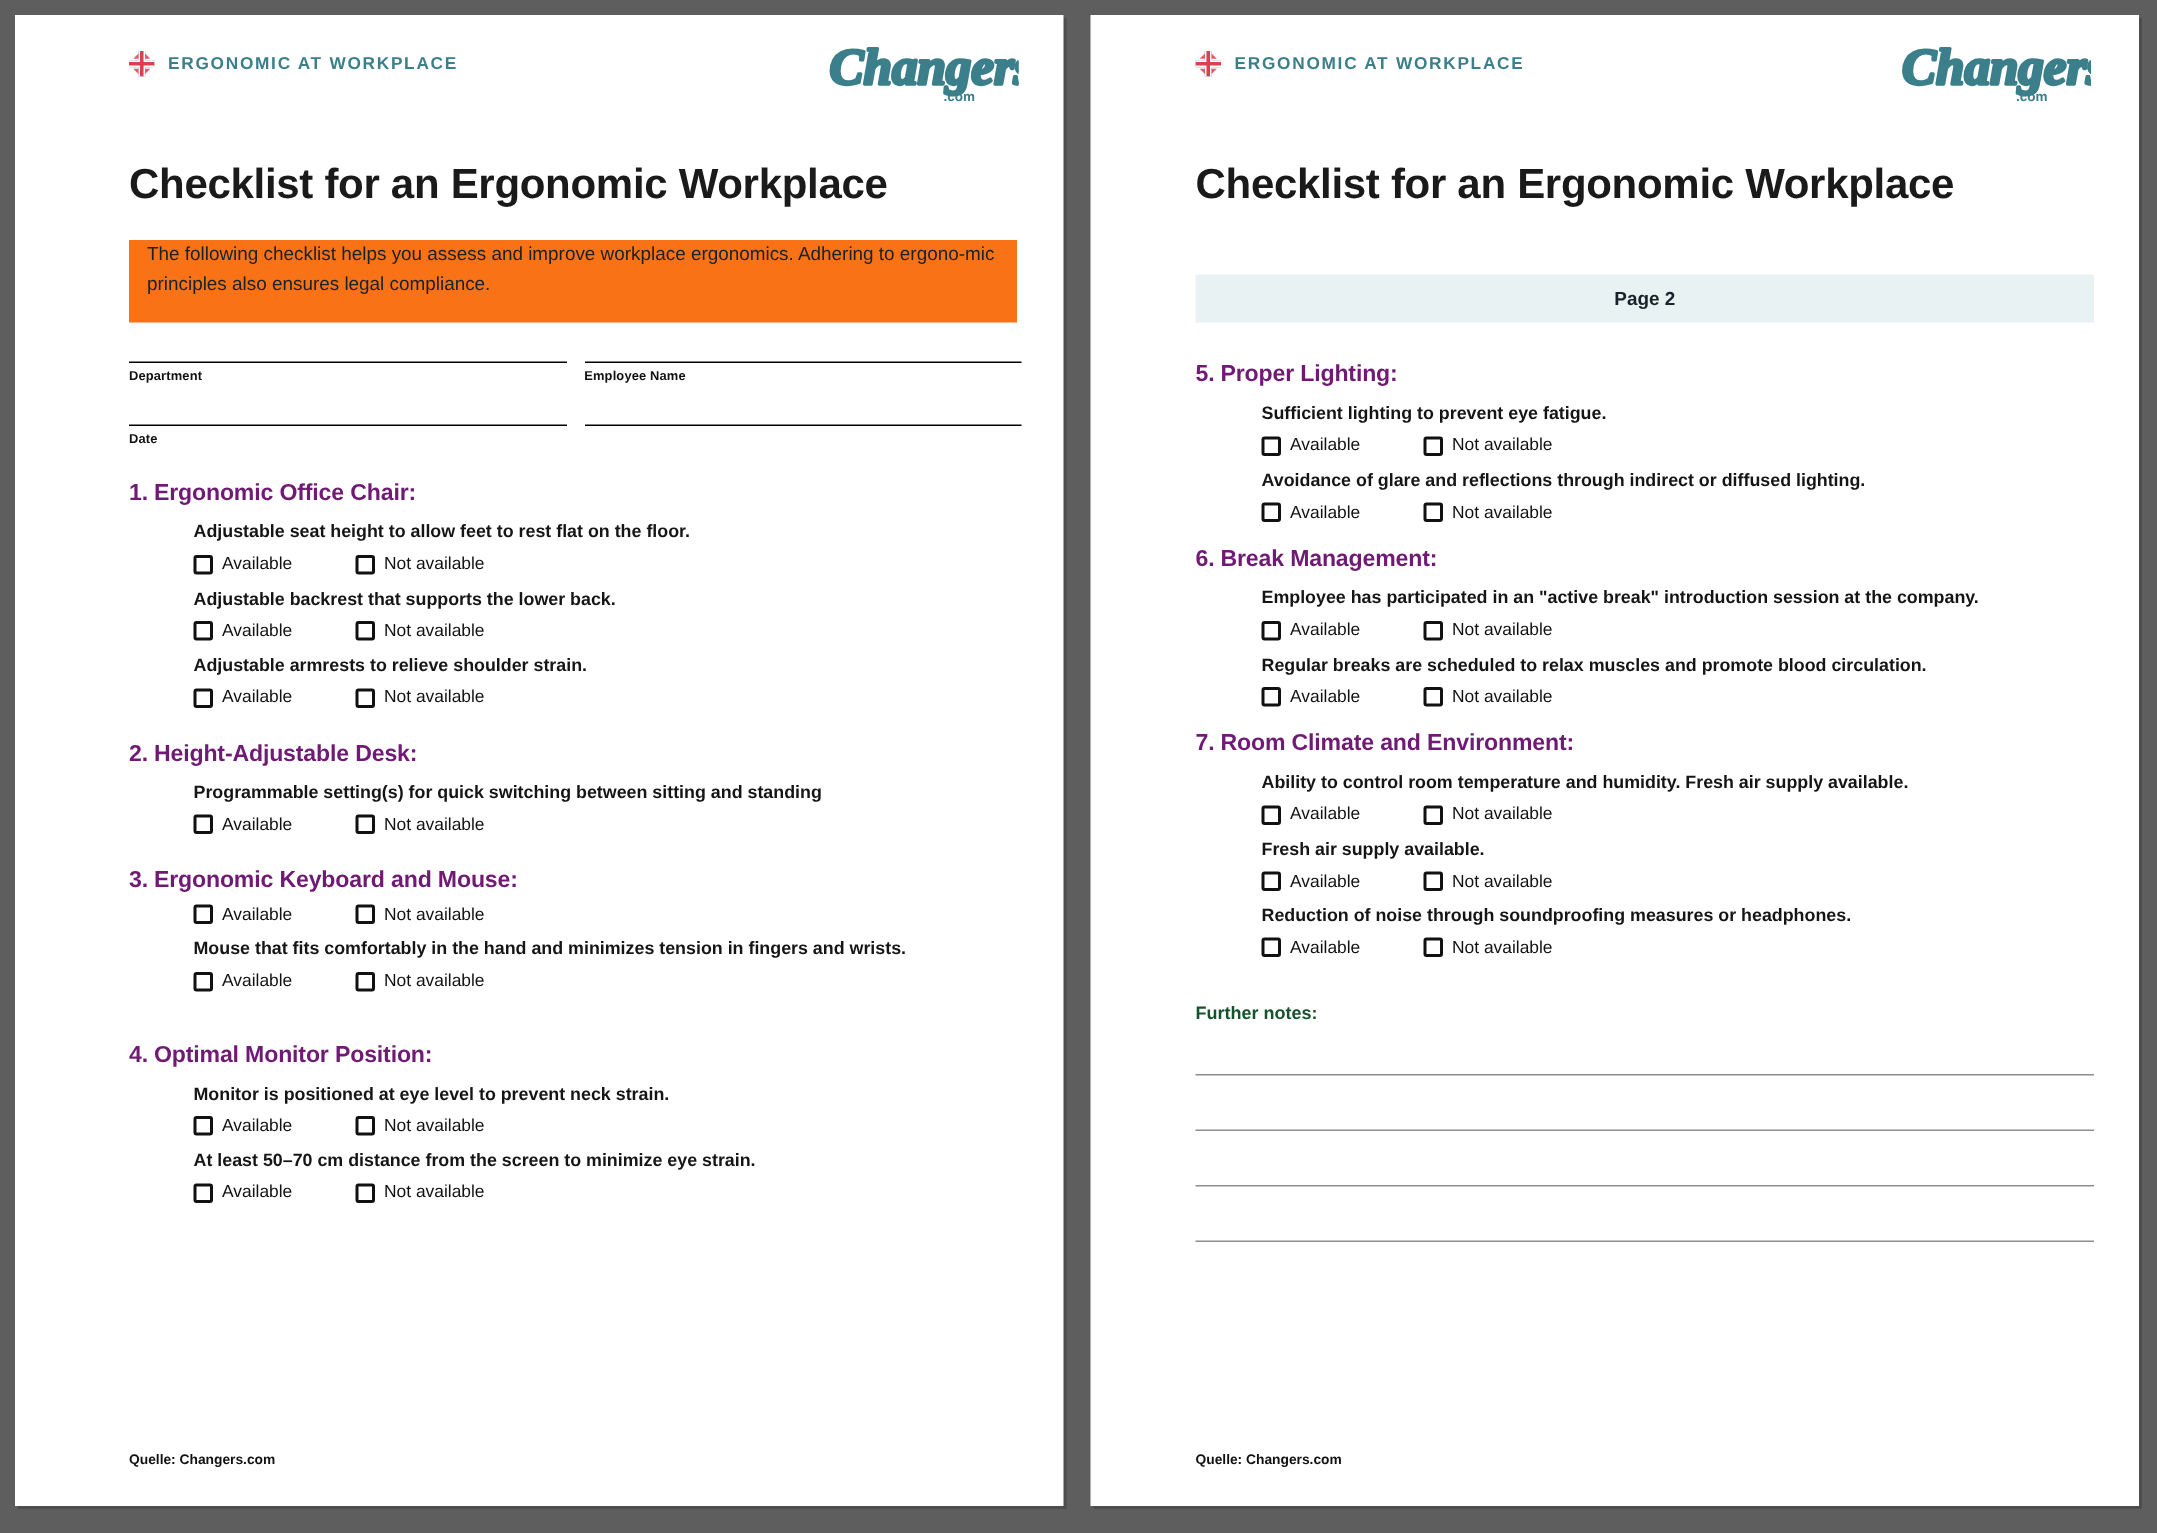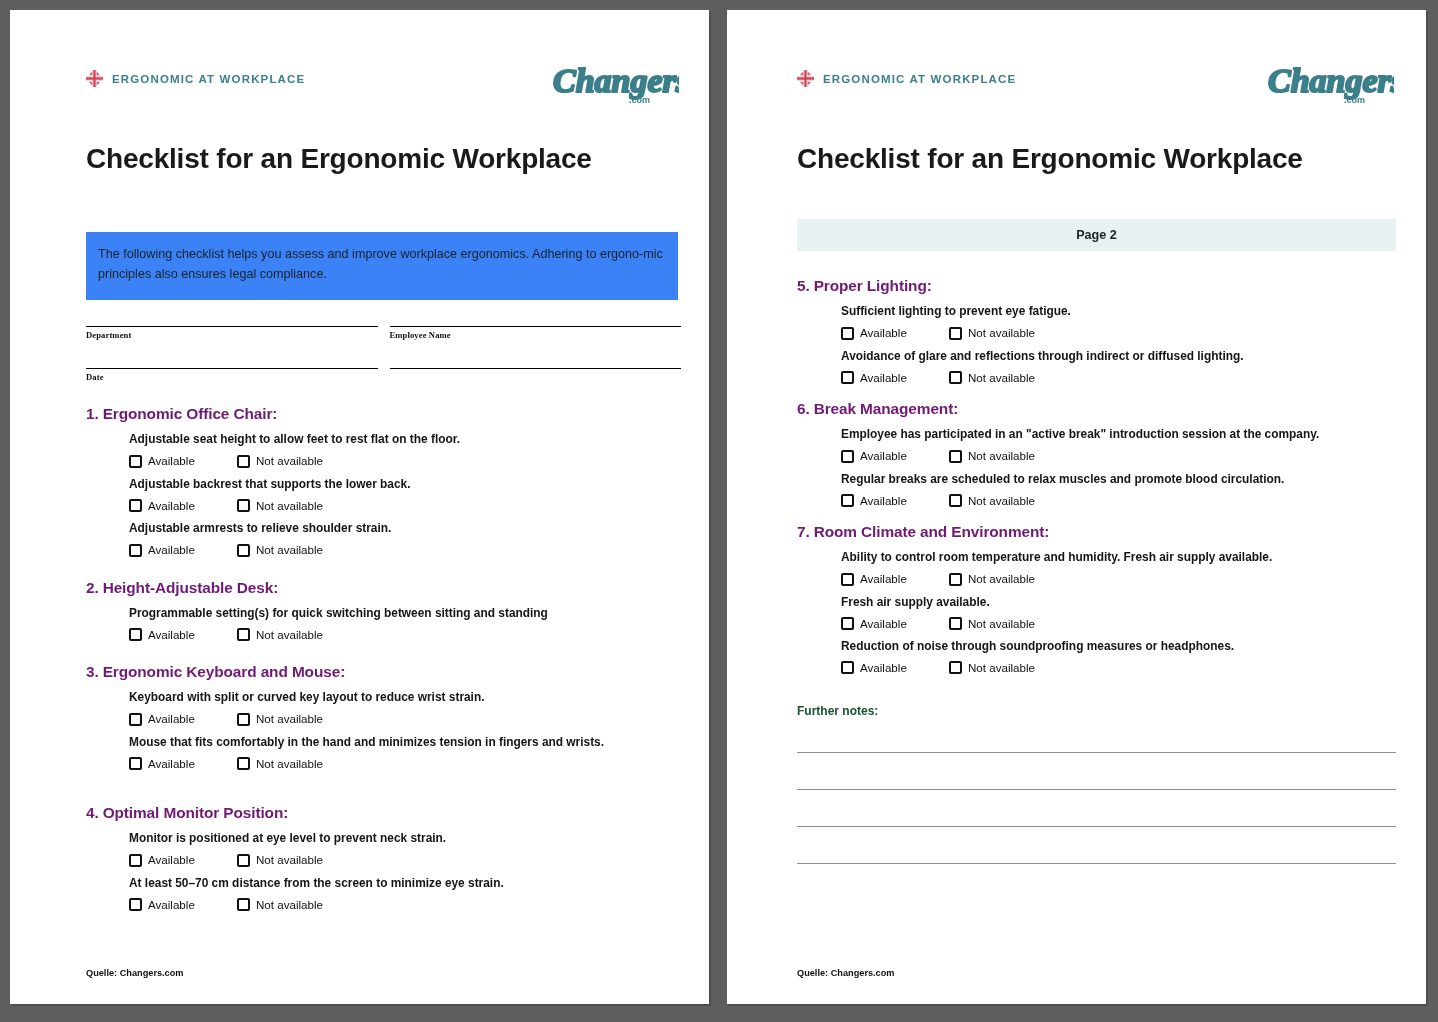--- a/index.html
+++ b/index.html
@@ -30,21 +30,21 @@
     position: absolute;
     left: 76px; right: 28px; top: 0; bottom: 0;
   }
   .page2 .page-inner { left: 70px; right: 30px; }
 
   
   .doc-header {
     display: flex;
     align-items: flex-start;
     justify-content: space-between;
-    padding-top: 60px;
+    padding-top: 24px;
   }
   .brandline { display: flex; align-items: center; gap: 9px; }
   .flag-icon { width: 17px; height: 17px; position: relative; flex: 0 0 17px; }
   .flag-icon svg { display: block; }
   .brand-text {
     color: #3b7f8b;
     font-size: 11.5px;
     font-weight: bold;
     letter-spacing: 1.15px;
   }
@@ -61,41 +61,41 @@
     font-size: 28px;
     font-weight: bold;
     color: #1a1a1a;
     margin: 35px 0 0 0;
     letter-spacing: -0.2px;
     line-height: 1.15;
   }
 
   
   .intro-box {
-    background: #3b82f6;
-    margin-top: 57px;
-    padding: 13px 12px 16px 12px;
+    background: #f97316;
+    margin-top: 21px;
+    padding: 0 12px 16px 12px;
     font-size: 12.6px;
     line-height: 1.55;
     color: #18222b;
     max-width: 592px;
   }
   .page-banner {
     background: #e8f2f2;
     margin-top: 44px;
     padding: 9px 0;
     text-align: center;
     font-size: 12.6px;
     color: #18222b;
     font-weight: bold;
   }
 
   
   .form-grid { margin-top: 26px; }
-  .form-row { display: flex; gap: 12px; font-family: Liberation Serif, serif; }
+  .form-row { display: flex; gap: 12px; }
   .form-row + .form-row { margin-top: 27px; }
   .form-cell { flex: 1 1 0; }
   .form-line { border-top: 1.6px solid #000; }
   .form-label {
     font-size: 8.6px;
     font-weight: bold;
     color: #111;
     margin-top: 3px;
     letter-spacing: .1px;
     min-height: 11px;
@@ -294,21 +294,20 @@
             </label>
           </div>
         </div>
       </div>
 
       <div class="section">
         <h2 class="section-title">
           <span class="num">3.</span><span>Ergonomic Keyboard and Mouse:</span>
         </h2>
         <div class="item">
-          <div class="item-text">Keyboard with split or curved key layout to reduce wrist strain.</div>
           <div class="choices">
             <label class="choice first">
               <span class="checkbox"></span>
               <span class="choice-label">Available</span>
             </label>
             <label class="choice">
               <span class="checkbox"></span>
               <span class="choice-label">Not available</span>
             </label>
           </div>

